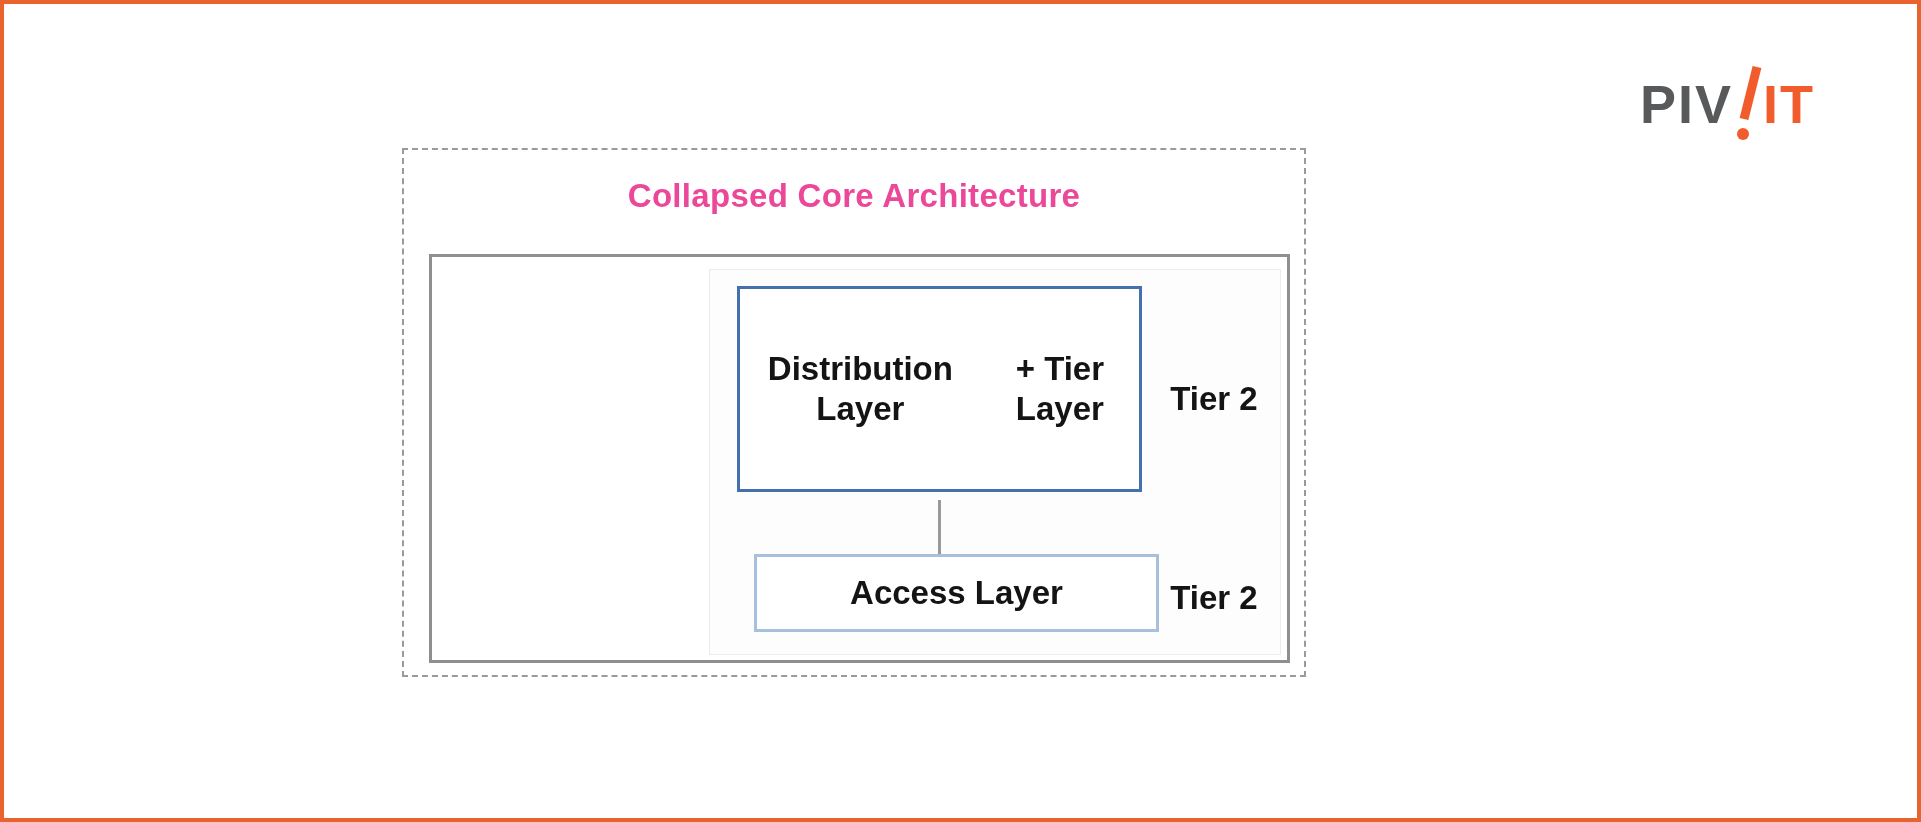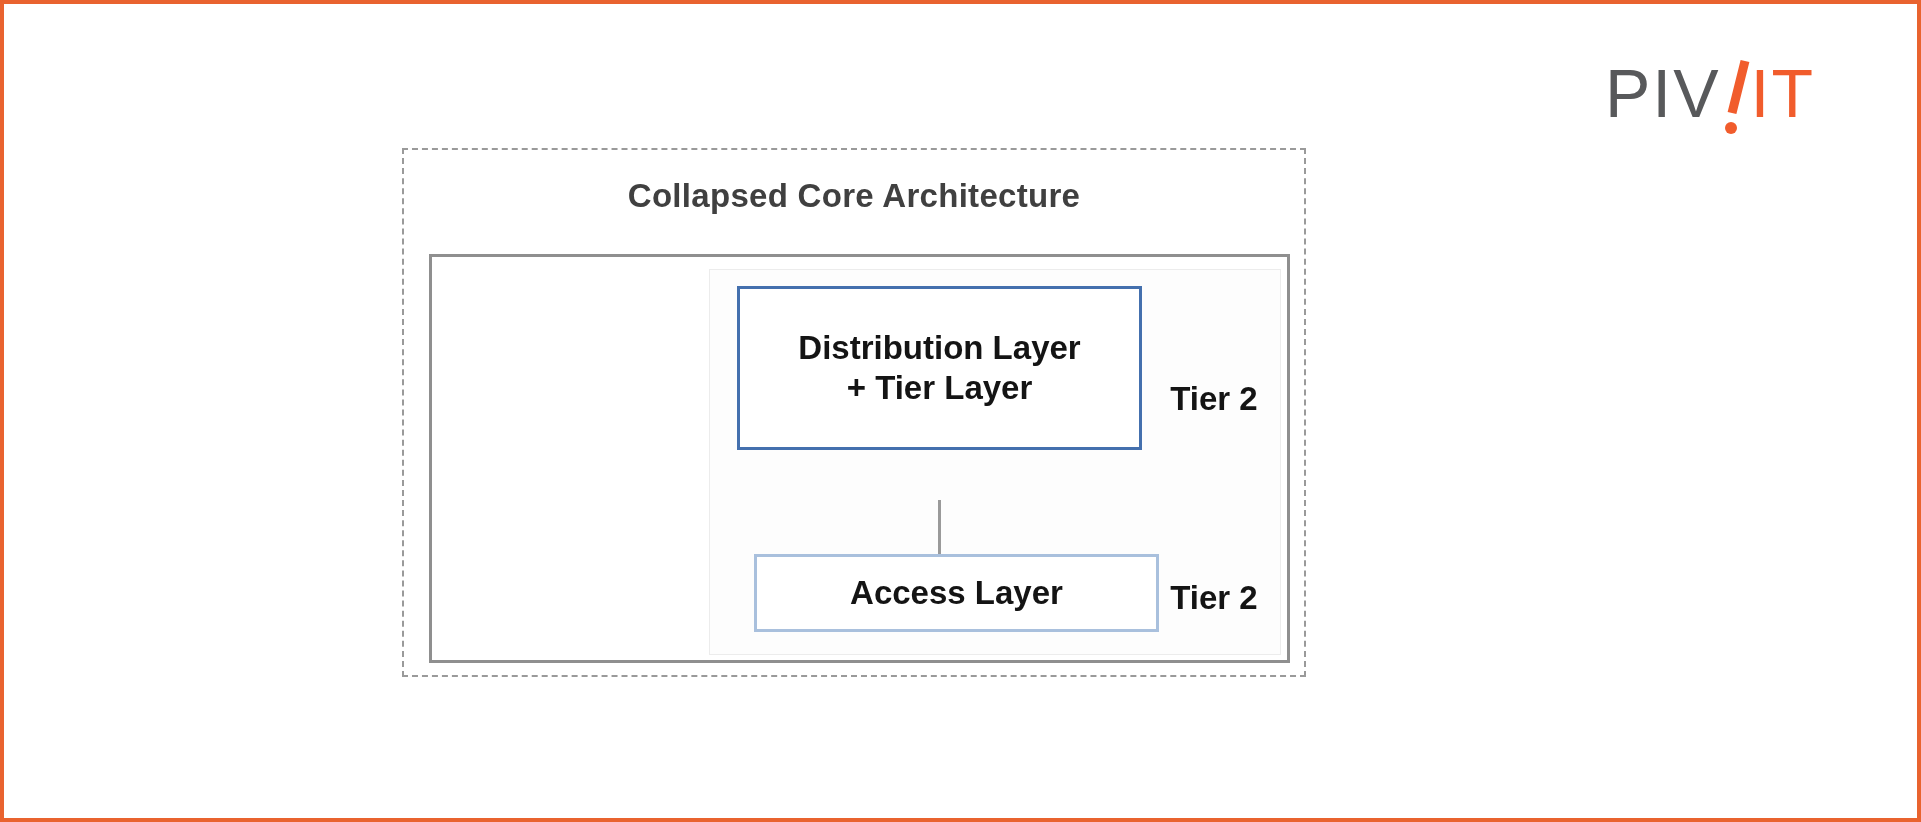--- a/index.html
+++ b/index.html
@@ -12,44 +12,44 @@
     position: relative;
     width: 1921px; height: 822px;
     background: #ffffff;
     border: 4px solid #E9632F;
     overflow: hidden;
   }
 
   
   .logo {
     position: absolute;
-    top: 52px; right: 102px;
+    top: 59px; right: 102px;
     white-space: nowrap;
-    font-size: 68px;
-    font-weight: 400;
+    font-size: 54px;
+    font-weight: 700;
     letter-spacing: 2px;
     line-height: 1.1;
   }
   .logo .lg-gray { color: #58595B; }
   .logo .lg-orange { color: #F15C2C; }
   .logo svg { display: inline-block; vertical-align: -22px; margin: 0 1px 0 3px; }
 
   
   .dashed-frame {
     position: absolute;
     left: 398px; top: 144px;
     width: 904px; height: 529px;
     border: 2px dashed #9A9A9A;
   }
   .diagram-title {
     margin-top: 27px;
     text-align: center;
     font-size: 33px;
     font-weight: 700;
-    color: #404040;
+    color: #ec4899;
     letter-spacing: 0.3px;
   }
 
   
   .network-box {
     position: absolute;
     left: 25px; top: 104px;
     width: 861px; height: 409px;
     border: 3px solid #8F8F8F;
     background: #ffffff;
@@ -69,24 +69,24 @@
   .tiers-panel {
     position: absolute;
     left: 277px; top: 12px;
     width: 572px; height: 386px;
     background: #FDFDFD;
     border: 1px solid #ECECEC;
   }
   .dist-box {
     position: absolute;
     left: 27px; top: 16px;
-    width: 405px; height: 164px;
+    width: 405px; height: 206px;
     border: 3px solid #4470AE;
     background: #ffffff;
-    display: flex; flex-direction: column;
+    display: flex; 
     align-items: center; justify-content: center;
     font-size: 33px; font-weight: 700;
     color: #141414;
     line-height: 40px;
     text-align: center;
   }
   .connector {
     position: absolute;
     left: 228px; top: 230px;
     width: 3px; height: 54px;

